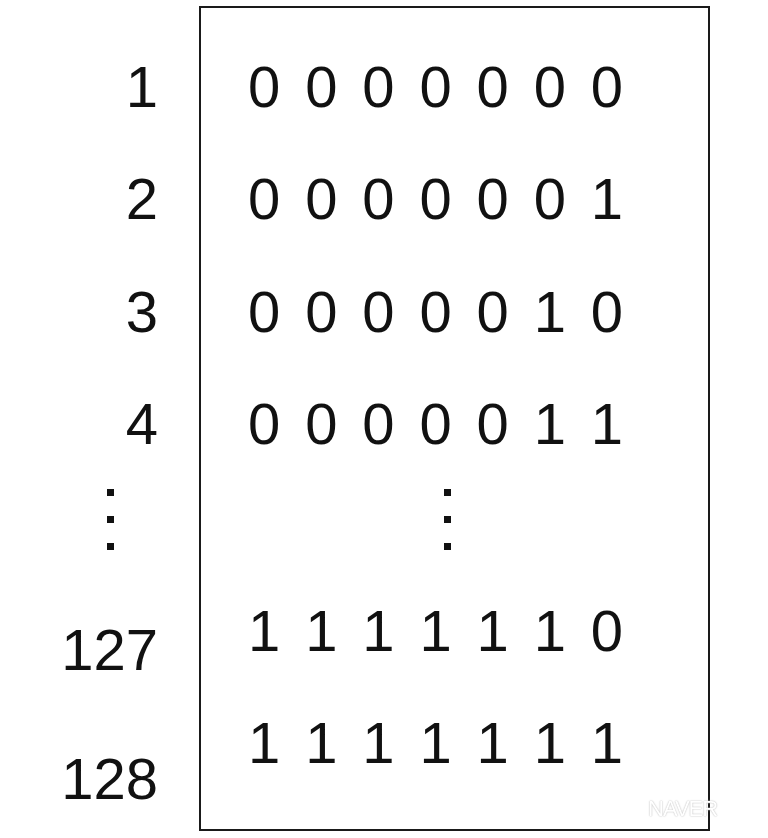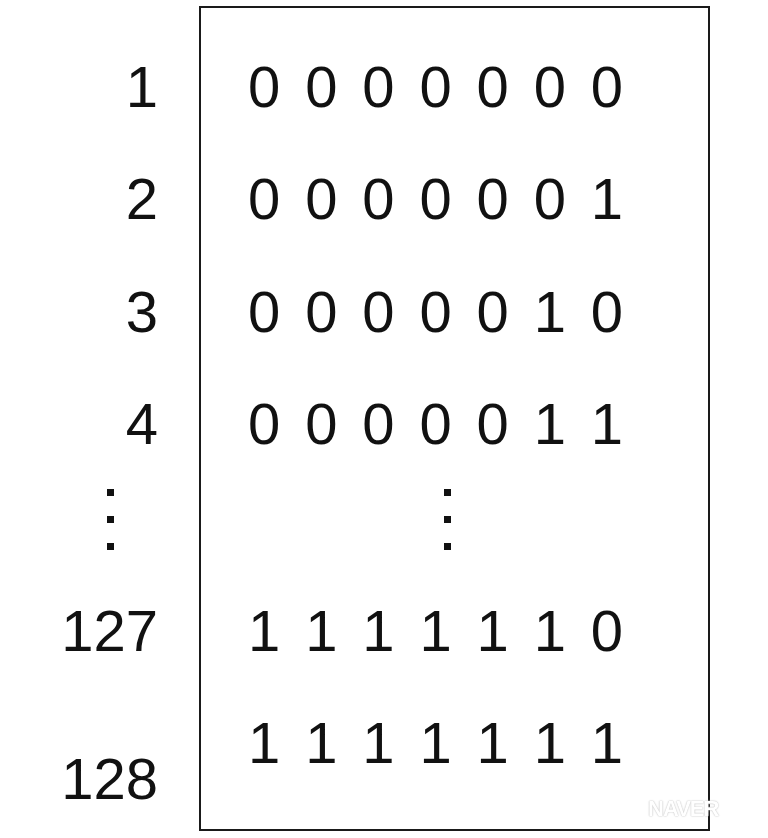--- a/index.html
+++ b/index.html
@@ -6,21 +6,21 @@
   body { width: 768px; height: 838px; position: relative; overflow: hidden;
          font-family: "Liberation Sans", sans-serif; color: #111; }
   .box { position: absolute; left: 199px; top: 6px; width: 511px; height: 825px;
          border: 2px solid #1a1a1a; box-sizing: border-box; }
   .idx { position: absolute; right: 610px; font-size: 58px; line-height: 1; text-align: right; }
   .bits { position: absolute; left: 248px; width: 400px; font-size: 58px; line-height: 1;
           display: flex; }
   .bits span { width: 59px; text-align: left; display: inline-block; }
   .vdots { position: absolute; width: 10px; }
   .vdots i { display: block; width: 7px; height: 7px; background: #111; margin-bottom: 20px; }
-  .wm { position: absolute; left: 648px; top: 796px; font-size: 22px; font-weight: bold;
+  .wm { position: absolute; left: 648px; top: 796px; font-size: 22px; font-weight: normal;
         color: #fff; letter-spacing: -1px;
         text-shadow: 0 0 2px #ccc, 0 0 1px #bbb; }
 </style>
 </head>
 <body>
 
 <div class="box"></div>
 
 <div class="idx" style="top:58px">1</div>
 <div class="bits" style="top:58px">
@@ -70,21 +70,21 @@
     <i></i>
     <i></i>
     <i></i>
   </div>
 <div class="vdots" style="left:444px; top:489px">
     <i></i>
     <i></i>
     <i></i>
   </div>
 
-<div class="idx" style="top:602px">127</div>
+<div class="idx" style="top:621px">127</div>
 <div class="bits" style="top:602px">
   <span>1</span>
   <span>1</span>
   <span>1</span>
   <span>1</span>
   <span>1</span>
   <span>1</span>
   <span>0</span>
 </div>
 

